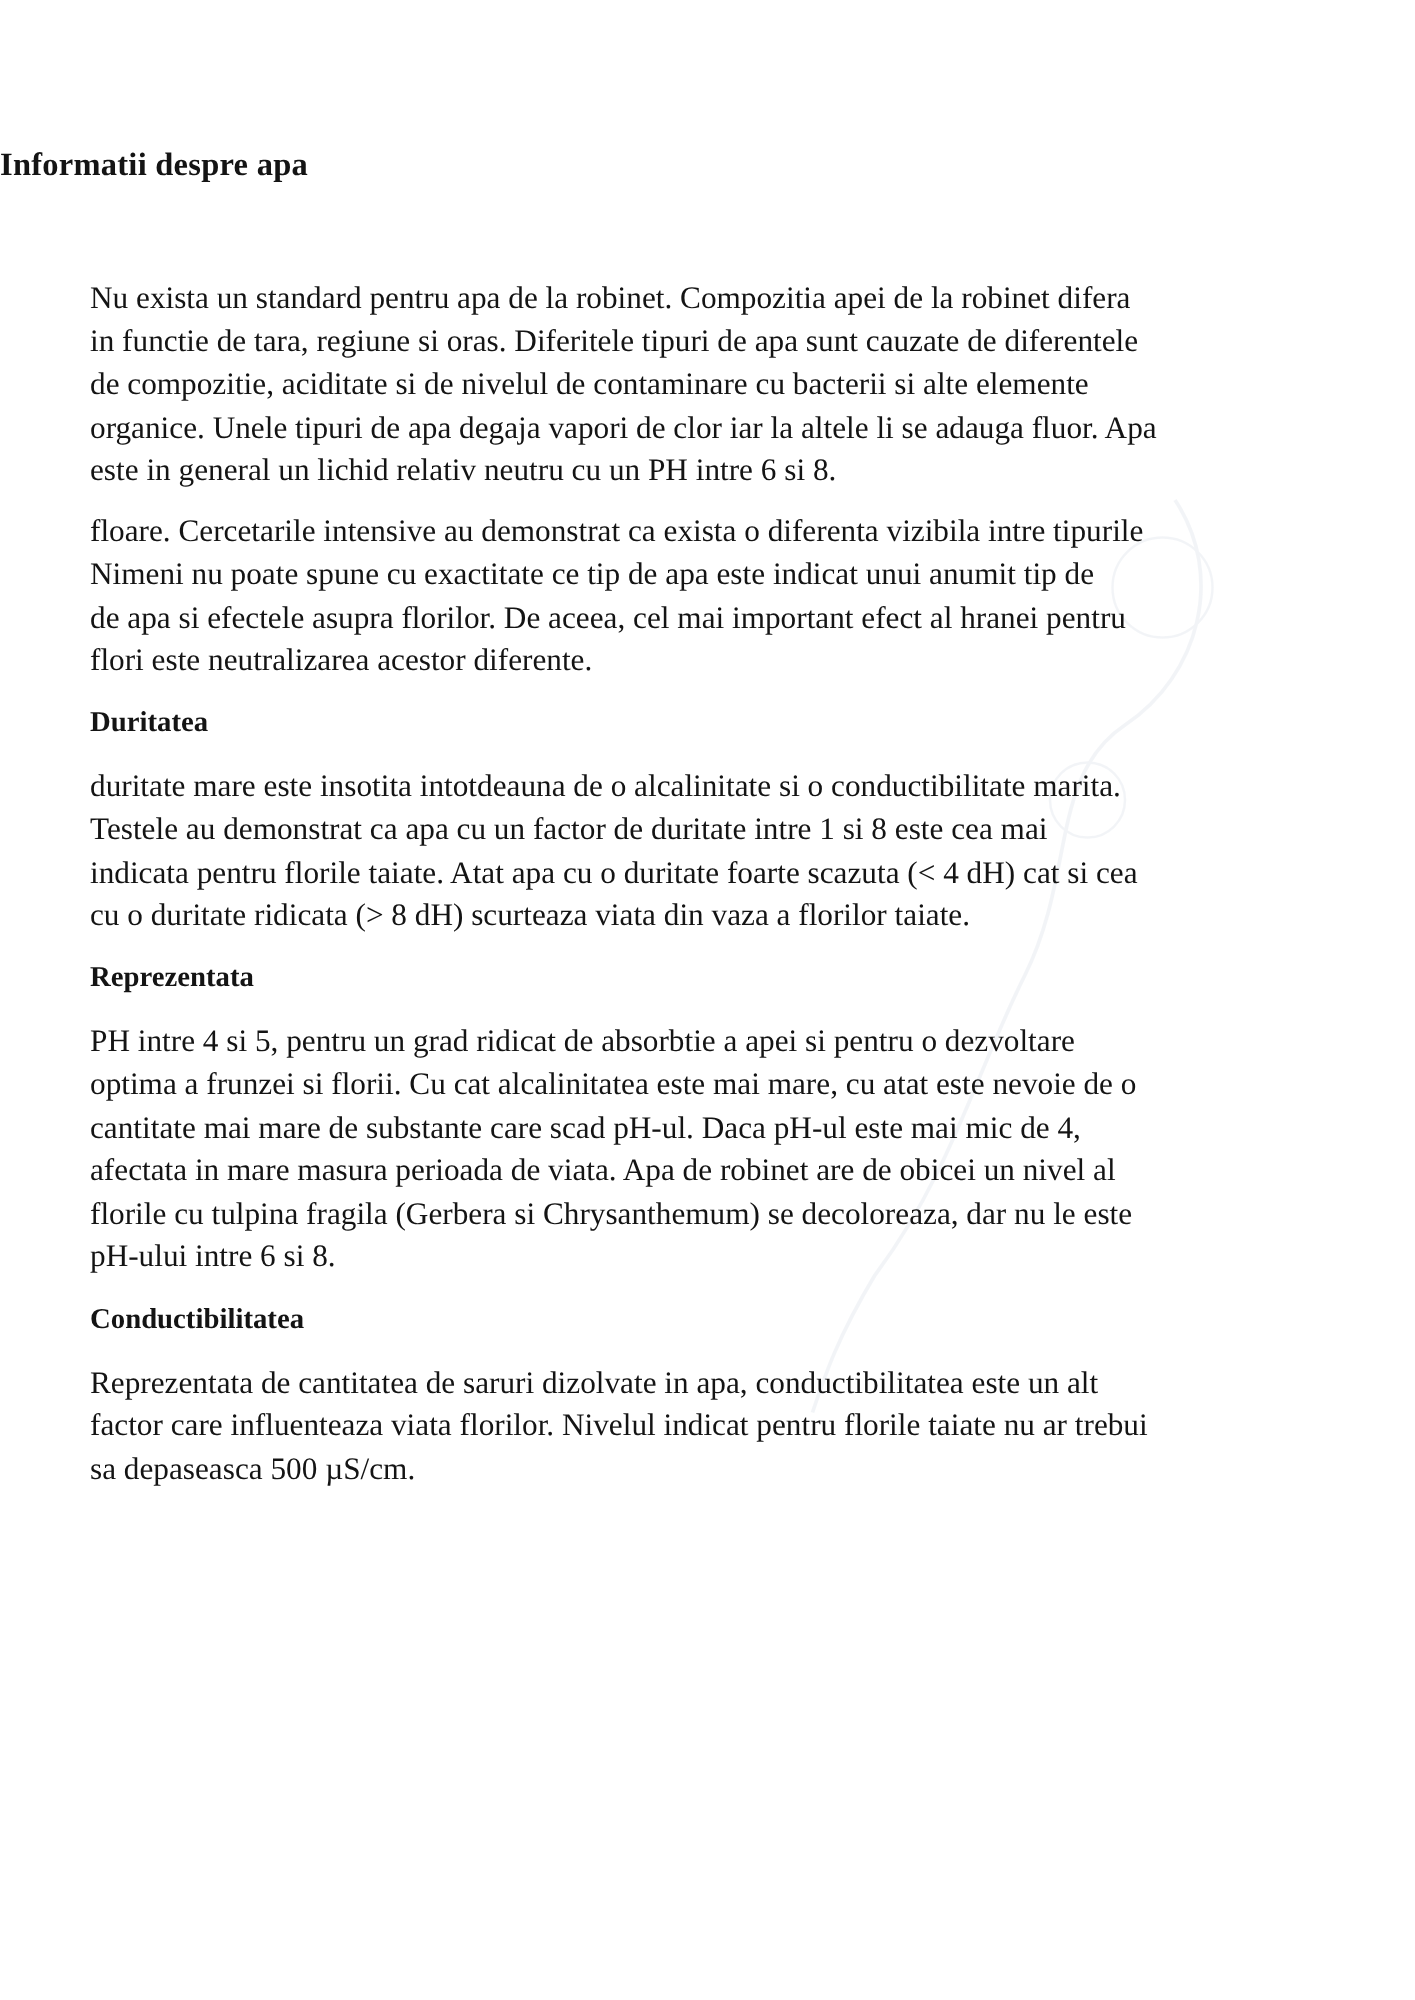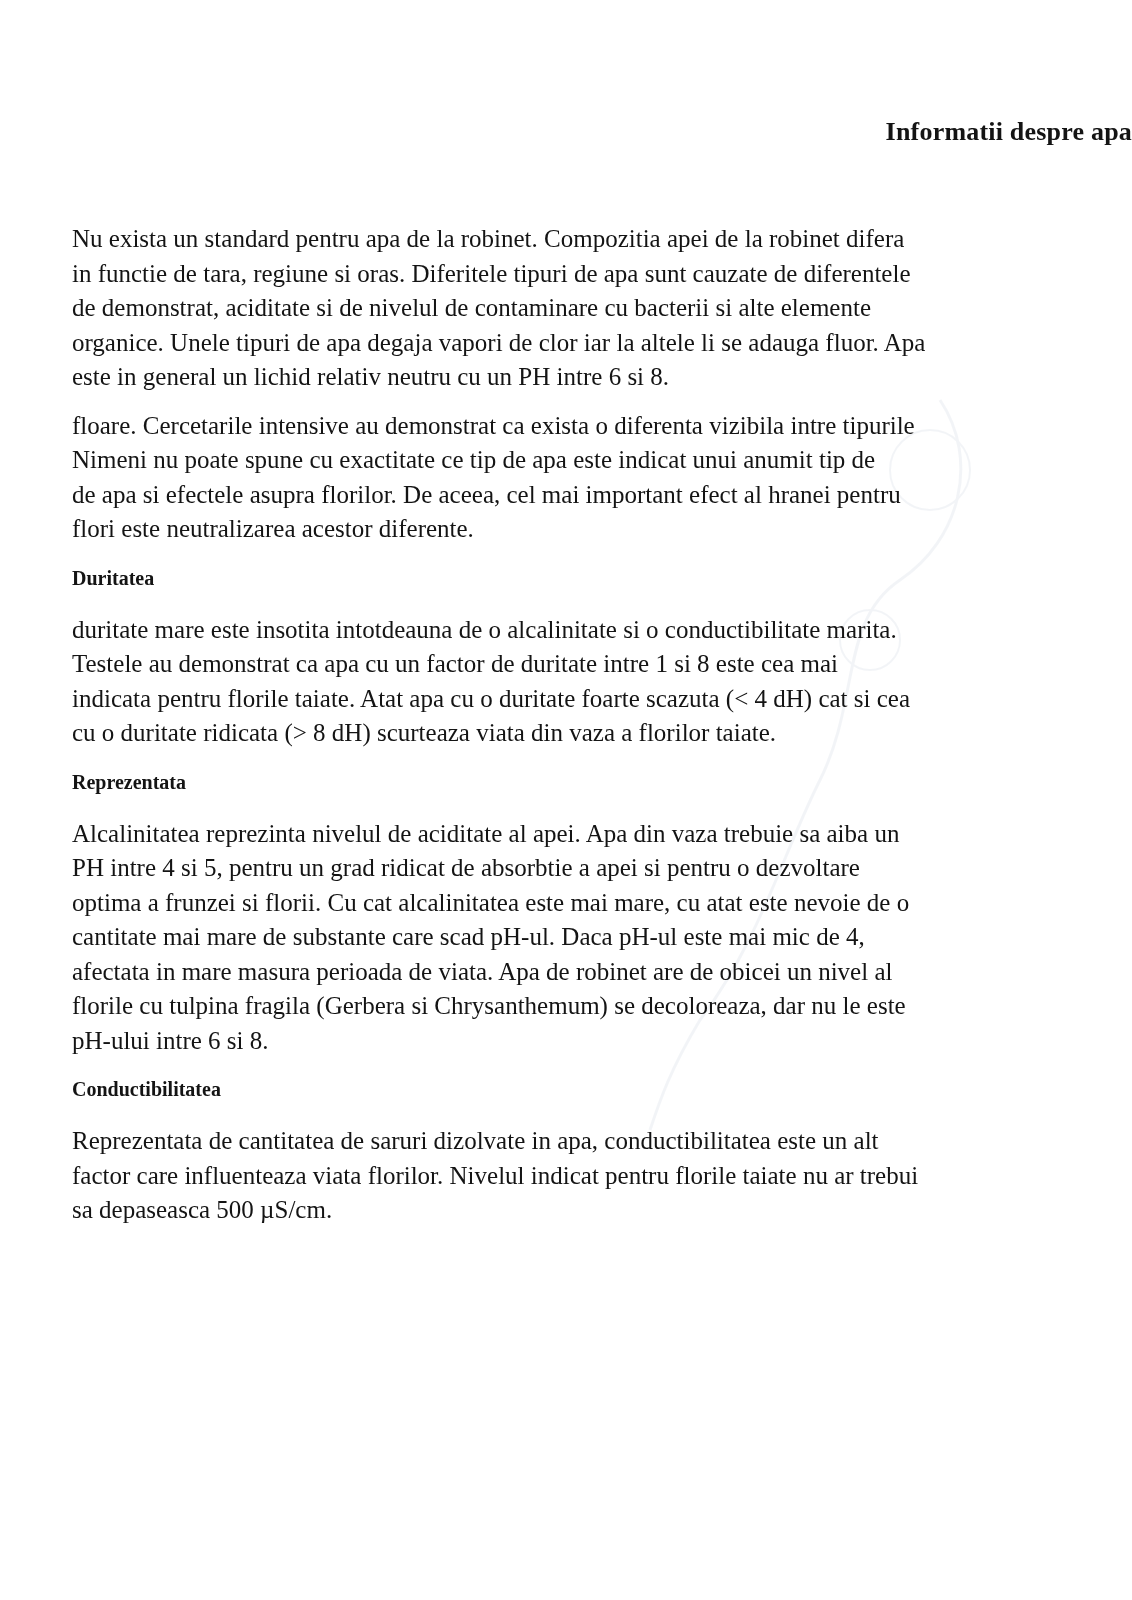--- a/index.html
+++ b/index.html
@@ -20,21 +20,21 @@
       left: 0; top: 0;
       width: 1132px;
       height: 1600px;
       background: #ffffff;
     }
     .title {
       position: absolute;
       top: 117px;
       left: 0;
       width: 1132px;
-      text-align: right;
+      text-align: left;
       font-family: "Liberation Serif", "DejaVu Serif", serif;
       font-weight: bold;
       font-size: 26px;
       letter-spacing: 0.2px;
     }
     .content {
       position: absolute;
       left: 72px;
       top: 222px;
       width: 1020px;
@@ -44,21 +44,21 @@
     }
     .para {
       margin: 0 0 14px 0;
     }
     .para .line {
       display: block;
       white-space: nowrap;
     }
     .heading {
       font-weight: bold;
-      font-size: 20px;
+      font-size: 23px;
       margin: 0 0 18px 0;
       line-height: 34px;
     }
     
     .watermark {
       position: absolute;
       left: 640px;
       top: 380px;
       width: 360px;
       height: 760px;
@@ -77,21 +77,21 @@
     <circle cx="230" cy="260" r="30" fill="none" stroke="#6a7fa0" stroke-width="2"></circle>
   </svg>
 
   <div class="title">Informatii despre apa</div>
 
   <div class="content">
 
     <p class="para">
       <span class="line">Nu exista un standard pentru apa de la robinet. Compozitia apei de la robinet difera</span>
       <span class="line">in functie de tara, regiune si oras. Diferitele tipuri de apa sunt cauzate de diferentele</span>
-      <span class="line">de demonstrat, aciditate si de nivelul de contaminare cu bacterii si alte elemente</span>
+      <span class="line">de compozitie, aciditate si de nivelul de contaminare cu bacterii si alte elemente</span>
       <span class="line">organice. Unele tipuri de apa degaja vapori de clor iar la altele li se adauga fluor. Apa</span>
       <span class="line">este in general un lichid relativ neutru cu un PH intre 6 si 8.</span>
     </p>
 
     <p class="para">
       <span class="line">floare. Cercetarile intensive au demonstrat ca exista o diferenta vizibila intre tipurile</span>
       <span class="line">Nimeni nu poate spune cu exactitate ce tip de apa este indicat unui anumit tip de</span>
       <span class="line">de apa si efectele asupra florilor. De aceea, cel mai important efect al hranei pentru</span>
       <span class="line">flori este neutralizarea acestor diferente.</span>
     </p>
@@ -99,21 +99,20 @@
     <div class="heading">Duritatea</div>
     <p class="para">
       <span class="line">duritate mare este insotita intotdeauna de o alcalinitate si o conductibilitate marita.</span>
       <span class="line">Testele au demonstrat ca apa cu un factor de duritate intre 1 si 8 este cea mai</span>
       <span class="line">indicata pentru florile taiate. Atat apa cu o duritate foarte scazuta (&lt; 4 dH) cat si cea</span>
       <span class="line">cu o duritate ridicata (&gt; 8 dH) scurteaza viata din vaza a florilor taiate.</span>
     </p>
 
     <div class="heading">Reprezentata</div>
     <p class="para">
-      <span class="line">Alcalinitatea reprezinta nivelul de aciditate al apei. Apa din vaza trebuie sa aiba un</span>
       <span class="line">PH intre 4 si 5, pentru un grad ridicat de absorbtie a apei si pentru o dezvoltare</span>
       <span class="line">optima a frunzei si florii. Cu cat alcalinitatea este mai mare, cu atat este nevoie de o</span>
       <span class="line">cantitate mai mare de substante care scad pH-ul. Daca pH-ul este mai mic de 4,</span>
       <span class="line">afectata in mare masura perioada de viata. Apa de robinet are de obicei un nivel al</span>
       <span class="line">florile cu tulpina fragila (Gerbera si Chrysanthemum) se decoloreaza, dar nu le este</span>
       <span class="line">pH-ului intre 6 si 8.</span>
     </p>
 
     <div class="heading">Conductibilitatea</div>
     <p class="para">

